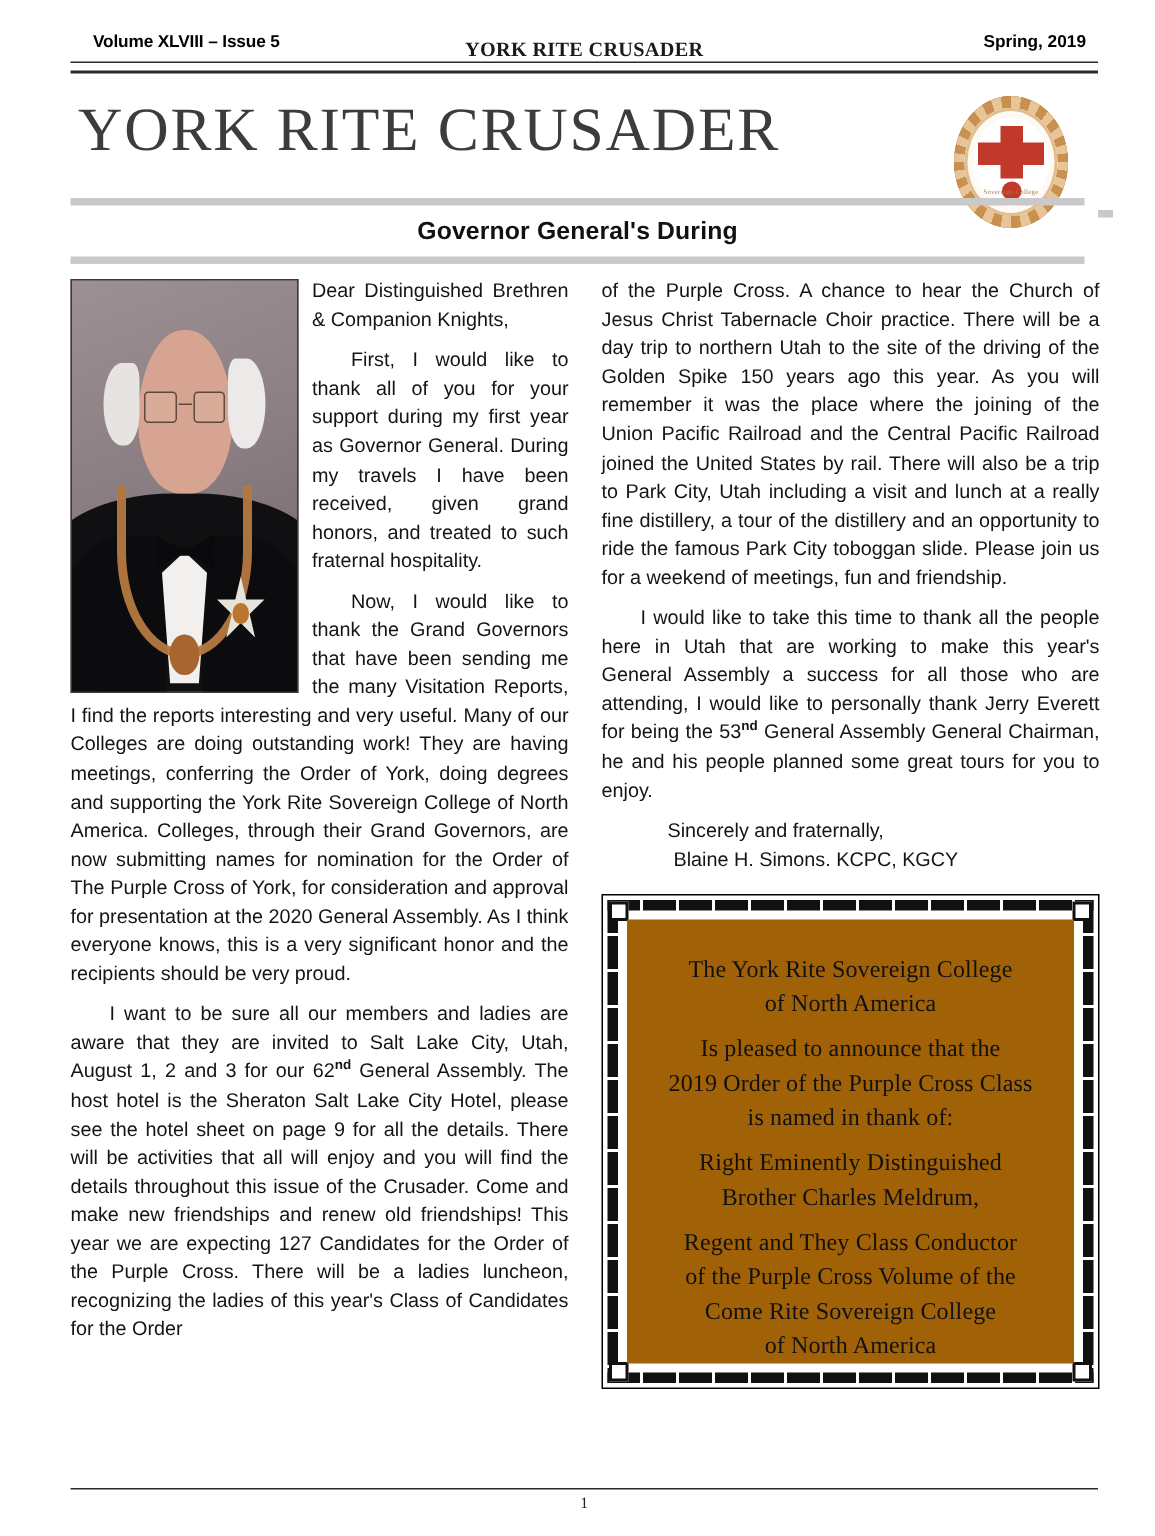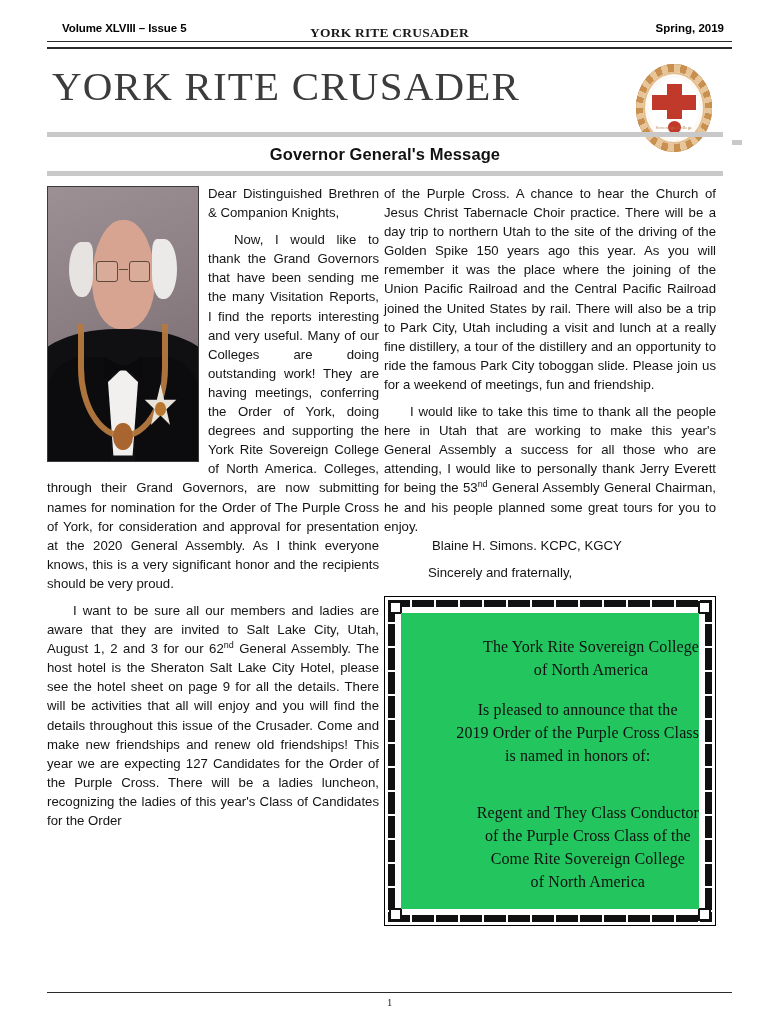--- a/index.html
+++ b/index.html
@@ -197,21 +197,21 @@
     color: #111;
     margin: 8px 0 7px 0;
     letter-spacing: .1px;
   }
 
   
   .columns {
     position: relative;
     margin: 8px 38px 0 47px;
     display: flex;
-    gap: 5px;
+    gap: 22px;
   }
   .col {
     width: 332px;
     flex: 0 0 332px;
   }
   .col p {
     margin: 0 0 0 0;
     font-size: 13.2px;
     line-height: 19.1px;
     text-align: justify;
@@ -390,29 +390,28 @@
     box-sizing: border-box;
   }
   .ac-tl { left: 4px;  top: 4px; }
   .ac-tr { right: 4px; top: 4px; }
   .ac-bl { left: 4px;  bottom: 4px; }
   .ac-br { right: 4px; bottom: 4px; }
 
   .announce-inner {
     position: absolute;
     left: 16px; right: 16px; top: 16px; bottom: 16px;
-    background: #22c55e;
+    background: #a16207;
     text-align: center;
     font-family: "Liberation Serif", serif;
     display: flex;
     flex-direction: column;
     justify-content: flex-start;
     padding-top: 22px;
     box-sizing: border-box;
-    align-items: flex-end;
   }
   .an-block {
     font-size: 16px;
     line-height: 23px;
     color: #111;
     letter-spacing: .1px;
   }
   .an-gap { height: 17px; }
   .an-line { display: block; }
 
@@ -427,21 +426,21 @@
     height: 1px;
     background: #2b2b2b;
   }
   .footer-page {
     text-align: center;
     font-size: 10.5px;
     color: #222;
     margin-top: 4px;
     font-family: "Liberation Serif", serif;
   }
-  sup { font-size: 0.68em; vertical-align: super; line-height: 0; }
+  sup { font-size: 0.68em; vertical-align: super; line-height: 0; font-weight: bold; }
 </style>
 </head>
 <body>
 
 <div class="page">
 
   <div class="running-head">
     <div class="rh-vol">Volume XLVIII – Issue 5</div>
     <div class="rh-title">YORK RITE CRUSADER</div>
     <div class="rh-date">Spring,  2019</div>
@@ -463,21 +462,21 @@
         <div class="seal-motto">Sovereign College</div>
         <div class="seal-motto2">York Rite</div>
       </div>
     </div>
   </div>
 
   <div style="position:relative;">
     <div class="band top"></div>
     <div class="band-stub" style="top:8px;"></div>
   </div>
-  <div class="section-heading">Governor General's Message</div>
+  <div class="section-heading">Governor General's During</div>
   <div class="band"></div>
 
   <div class="columns">
 
     <div class="col">
 
       <div class="portrait">
         <div class="pt-bg"></div>
         <div class="pt-suit"></div>
         <div class="pt-shoulderL"></div>
@@ -491,61 +490,66 @@
         <div class="pt-bridge"></div>
         <div class="pt-bowtie"></div>
         <div class="pt-chain"></div>
         <div class="pt-jewel"></div>
         <div class="pt-star"></div>
         <div class="pt-star-c"></div>
       </div>
 
       <p>Dear Distinguished Brethren &amp; Companion Knights,</p>
 
+      <p class="indent">First, I would like to thank all of you for your support during my first year as Governor General. During my travels I have been received, given grand honors, and treated to such fraternal hospitality.</p>
 
       <p class="indent">Now, I would like to thank the Grand Governors that have been sending me the many Visitation Reports, I find the reports interesting and very useful.  Many of our Colleges are doing outstanding work!  They are having meetings, conferring the Order of York, doing degrees and supporting the York Rite Sovereign College of North America.  Colleges, through their Grand Governors, are now submitting names for nomination for the Order of The Purple Cross of York, for consideration and approval for presentation at the 2020 General Assembly.  As I think everyone knows, this is a very significant honor and the recipients should be very proud.</p>
 
       <p class="indent"><span>I want to be sure all our members and ladies are aware that they are invited to Salt Lake City, Utah, August 1, 2 and 3 for our 62</span><sup>nd</sup><span> General Assembly. The host hotel is the Sheraton Salt Lake City Hotel, please see the hotel sheet on page 9 for all the details. There will be activities that all will enjoy and you will find the details throughout this issue of the Crusader. Come and make new friendships and renew old friendships!  This year we are expecting 127 Candidates for the Order of the Purple Cross. There will be a ladies luncheon, recognizing the ladies of this year's Class of Candidates for the Order</span></p>
     </div>
 
     <div class="col">
 
       <p>of the Purple Cross.  A chance to hear the Church of Jesus Christ Tabernacle Choir practice. There will be a day trip to northern Utah to the site of the driving of the Golden Spike 150 years ago this year.  As you will remember it was the place where the joining of the Union Pacific Railroad and the Central Pacific Railroad joined the United States by rail.  There will also be a trip to Park City, Utah including a visit and lunch at a really fine distillery, a tour of the distillery and an opportunity to ride the famous Park City toboggan slide.  Please join us for a weekend of meetings, fun and friendship.</p>
 
       <p class="indent"><span>I would like to take this time to thank all the people here in Utah that are working to make this year's General Assembly a success for all those who are attending, I would like to personally thank Jerry Everett for being the 53</span><sup>nd</sup><span> General Assembly General Chairman, he and his people planned some great tours for you to enjoy.</span></p>
 
+      <p style="text-indent:44px; margin-top:8px;">Sincerely and fraternally,</p>
       <p style="text-indent:48px; margin-top:0;">Blaine H. Simons. KCPC, KGCY</p>
-      <p style="text-indent:44px; margin-top:8px;">Sincerely and fraternally,</p>
 
       <div class="announce">
         <div class="announce-ticks-top"></div>
         <div class="announce-ticks-bottom"></div>
         <div class="announce-ticks-left"></div>
         <div class="announce-ticks-right"></div>
         <div class="announce-corner ac-tl"></div>
         <div class="announce-corner ac-tr"></div>
         <div class="announce-corner ac-bl"></div>
         <div class="announce-corner ac-br"></div>
 
         <div class="announce-inner">
           <div class="an-block">
             <span class="an-line">The York Rite Sovereign College</span>
             <span class="an-line">of North America</span>
           </div>
           <div class="an-gap"></div>
           <div class="an-block">
             <span class="an-line">Is pleased to announce that the</span>
             <span class="an-line">2019 Order of the Purple Cross Class</span>
-            <span class="an-line">is named in honors of:</span>
+            <span class="an-line">is named in thank of:</span>
           </div>
           <div class="an-gap"></div>
+          <div class="an-block">
+            <span class="an-line">Right Eminently Distinguished</span>
+            <span class="an-line">Brother Charles Meldrum,</span>
+          </div>
           <div class="an-gap"></div>
           <div class="an-block">
             <span class="an-line">Regent and They Class Conductor</span>
-            <span class="an-line">of the Purple Cross Class of the</span>
+            <span class="an-line">of the Purple Cross Volume of the</span>
             <span class="an-line">Come Rite Sovereign College</span>
             <span class="an-line">of North America</span>
           </div>
         </div>
       </div>
 
     </div>
   </div>
 
   <div class="footer">

